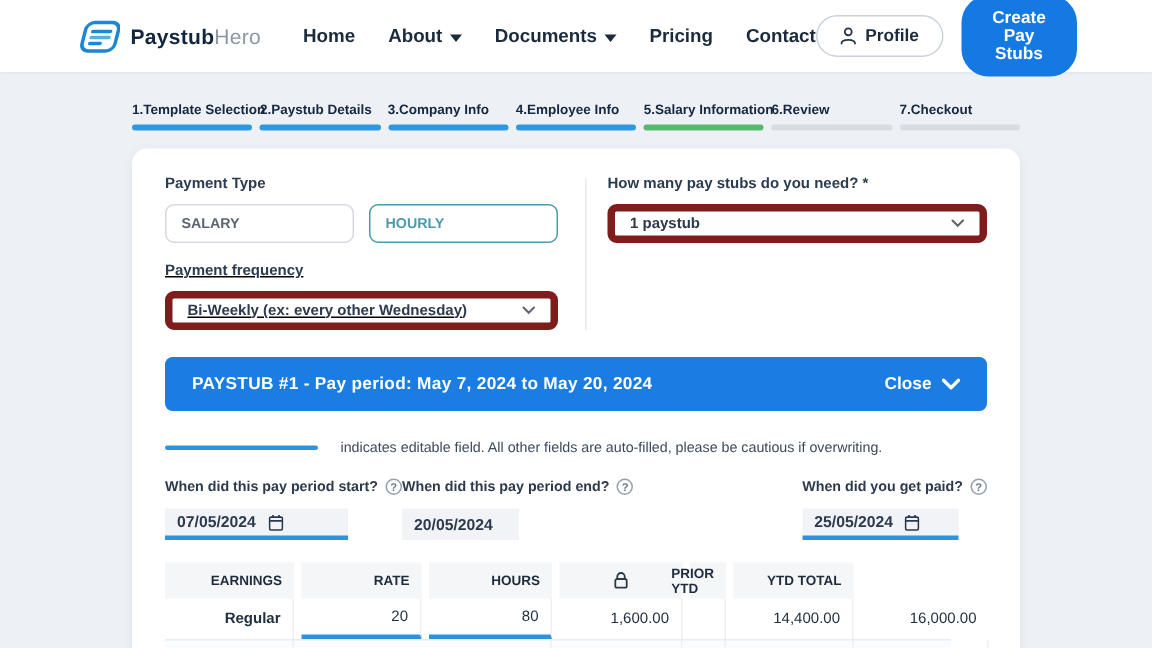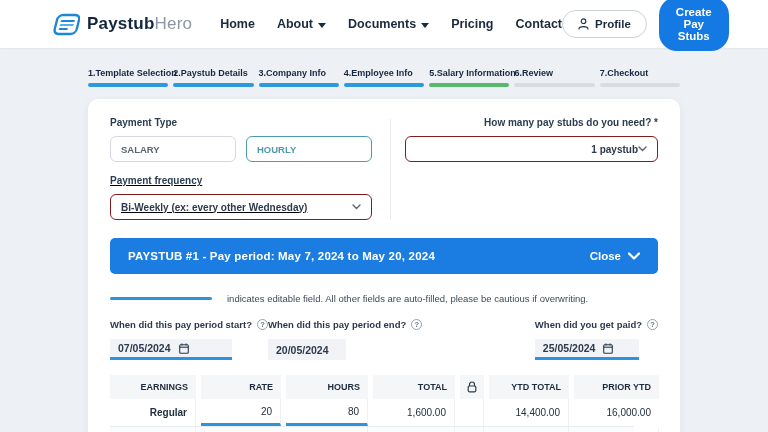--- a/index.html
+++ b/index.html
@@ -3,21 +3,21 @@
 <meta charset="utf-8">
 <style>
   * { margin:0; padding:0; box-sizing:border-box; }
   html,body { width:768px; height:432px; overflow:hidden; background:#edf0f4;
               font-family:"Liberation Sans", sans-serif; }
 
   
   .navbar { height:48px; background:#ffffff; display:flex; align-items:center;
             padding:0 50px; box-shadow:0 1px 2px rgba(20,40,70,.05); }
   .brand { display:flex; align-items:center; gap:7px; cursor:pointer; }
-  .brand-name { font-size:17px; font-weight:700; color:#12263e; letter-spacing:.2px; }
+  .brand-name { font-size:14px; font-weight:700; color:#12263e; letter-spacing:.2px; }
   .brand-name .lite { color:#8d97a3; font-weight:500; }
   .nav-links { display:flex; align-items:center; gap:22px; margin-left:28px; list-style:none; }
   .nav-item { font-size:12.5px; font-weight:700; color:#1b2a3c; display:flex;
               align-items:center; gap:5px; cursor:pointer; white-space:nowrap; }
   .caret { width:0; height:0; border-left:4px solid transparent; border-right:4px solid transparent;
            border-top:5px solid #1b2a3c; display:inline-block; margin-top:2px; }
   .nav-right { margin-left:auto; display:flex; align-items:center; gap:12px; }
   .profile-btn { display:flex; align-items:center; gap:6px; border:1px solid #ccd2d9;
                  border-radius:17px; padding:7px 15px; background:#fff; font-size:11.5px;
                  font-weight:700; color:#1b2a3c; cursor:pointer; }
@@ -35,29 +35,29 @@
   .step.active .step-bar { background:#56b96c; }
   .step.todo  .step-bar { background:#d9dce2; }
 
   
   .card { width:592px; margin:12px 0 0 88px; background:#fff; border-radius:10px;
           box-shadow:0 2px 8px rgba(20,40,70,.06); padding:18px 22px 30px 22px; }
 
   .form-row { display:flex; }
   .col-left { width:262px; }
   .v-divider { border-left:1px solid #e7eaee; margin:2px 14px 0 18px; }
-  .col-right { flex:1;text-align:right; }
+  .col-right { flex:1; }
   .field-label { font-size:10px; font-weight:700; color:#2c3c50; margin-bottom:8px; }
   .type-btns { display:flex; gap:10px; }
   .type-btn { flex:1; height:26px; border-radius:6px; background:#fff; font-size:9.5px;
               font-weight:700; display:flex; align-items:center; padding-left:10px;
               cursor:pointer; font-family:"Liberation Sans", sans-serif; }
   .type-btn.sel { border:1.5px solid #4d9aab; color:#4d9aab; }
   .type-btn.unsel { border:1px solid #d5d9df; color:#5b6672; }
-  .select { height:26px; border:1px solid #7f1d1d; border-radius:6px; background:#fff;
+  .select { height:26px; border:5px solid #7f1d1d; border-radius:6px; background:#fff;
             display:flex; align-items:center; padding:0 10px; font-size:10px; font-weight:600;
             color:#2c3a4b; cursor:pointer; }
   .select .sel-text { flex:1; }
   .freq-block { margin-top:13px;text-decoration:underline; }
 
   
   .paystub-bar { margin-top:18px; height:36px; background:#1b7ce2; border-radius:5px;
                  display:flex; align-items:center; padding:0 18px; cursor:pointer; }
   .paystub-title { color:#fff; font-size:11.5px; font-weight:700; letter-spacing:.2px; }
   .bar-close { margin-left:auto; display:flex; align-items:center; gap:7px; color:#fff;
@@ -277,29 +277,28 @@
         </span>
       </div>
     </div>
   </div>
 
   <div class="table">
     <div class="t-row t-head">
       <div class="cell">EARNINGS</div>
       <div class="cell">RATE</div>
       <div class="cell">HOURS</div>
-      <div class="cell">TOTAL</div>
       <div class="cell center">
         <svg width="10" height="12" viewBox="0 0 10 12">
             <path d="M2.5 5 V3.5 a2.5 2.5 0 0 1 5 0 V5" fill="none" stroke="#2c3a4c" stroke-width="1.2"></path>
             <rect x="1.2" y="5" width="7.6" height="5.8" rx="1.2" fill="none" stroke="#2c3a4c" stroke-width="1.2"></rect>
           </svg>
       </div>
+      <div class="cell">PRIOR YTD</div>
       <div class="cell">YTD TOTAL</div>
-      <div class="cell">PRIOR YTD</div>
     </div>
     <div class="t-row t-body">
       <div class="cell name">Regular</div>
       <div class="cell edit">20</div>
       <div class="cell edit">80</div>
       <div class="cell">1,600.00</div>
       <div class="cell center"></div>
       <div class="cell">14,400.00</div>
       <div class="cell">16,000.00</div>
     </div>

